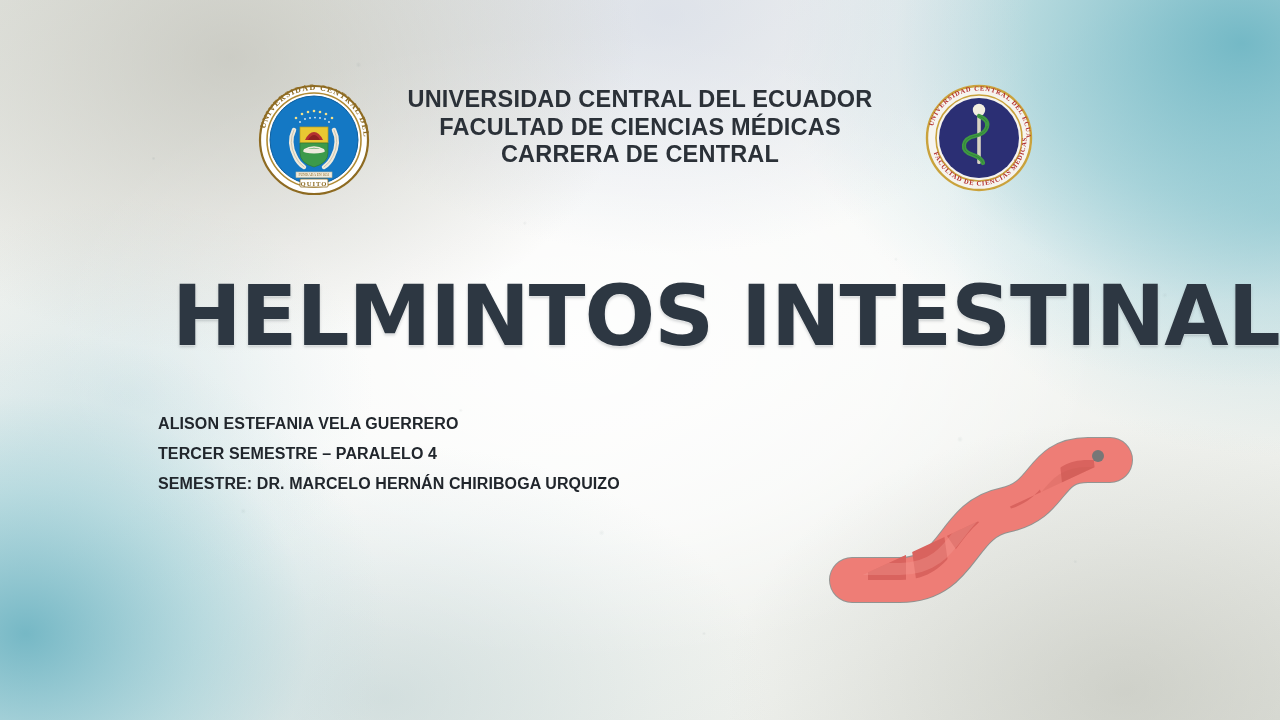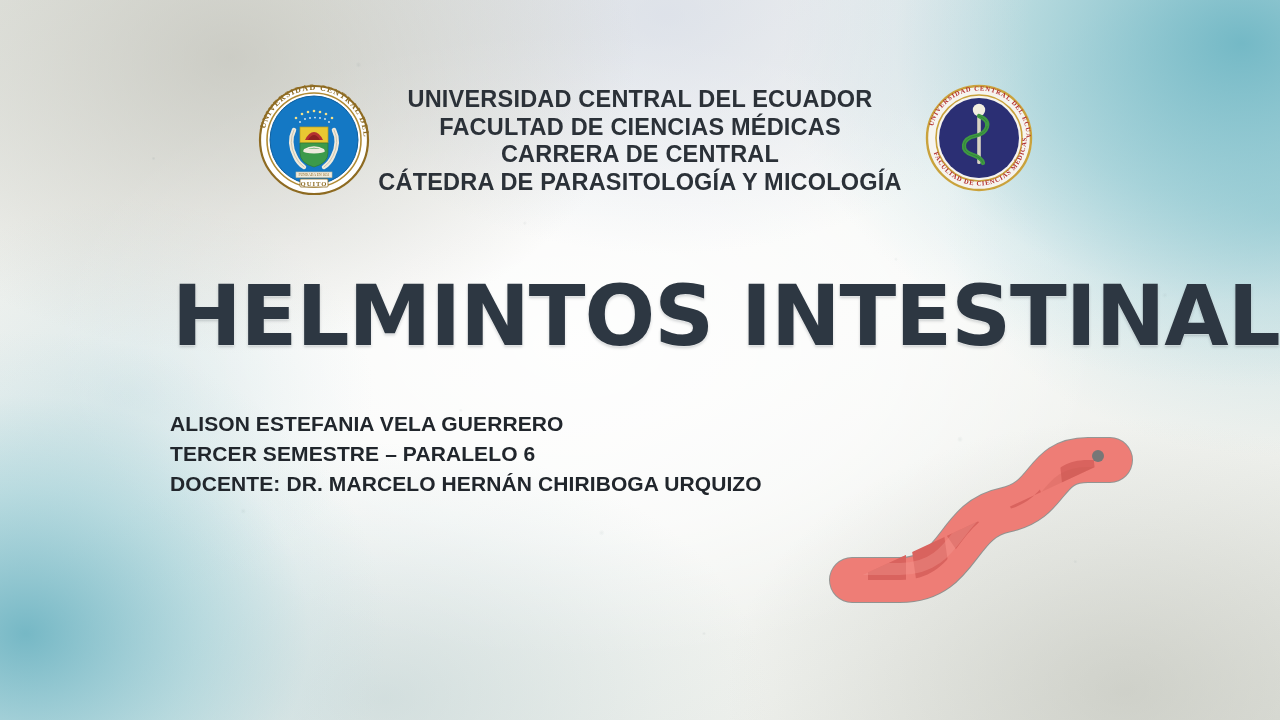--- a/index.html
+++ b/index.html
@@ -102,26 +102,26 @@
     text-shadow:
        0 1px 0 rgba(255,255,255,0.30),
        1px 0 0 rgba(255,255,255,0.12),
        0 2px 3px rgba(40,50,60,0.22);
     white-space: nowrap;
   }
 
   
   #author-block {
     position: absolute;
-    left: 170px;
+    left: 158px;
     top: 409px;
     color: #21262c;
     font-family: "Liberation Sans", sans-serif;
     font-weight: bold;
-    font-size: 21px;
+    font-size: 16px;
     line-height: 30px;
     letter-spacing: 0.1px;
     white-space: nowrap;
   }
   #author-block .aline { display: block; }
 
   
   #worm {
     position: absolute;
     left: 820px;
@@ -216,30 +216,29 @@
         <path d="M54 32 q10 4 8 11 q-2 7 -12 9 q-10 2 -11 9 q-1 7 9 10 q9 3 10 8" fill="none" stroke="#3f9a43" stroke-width="4.2" stroke-linecap="round"></path>
         <path d="M54 32 q10 4 8 11 q-2 7 -12 9 q-10 2 -11 9 q-1 7 9 10 q9 3 10 8" fill="none" stroke="#2f7a33" stroke-width="1" stroke-linecap="round" opacity="0.6"></path>
         <circle cx="62" cy="40" r="2.2" fill="#3f9a43"></circle>
       </svg>
     </div>
 
     <div id="header-text">
       <span class="hline">UNIVERSIDAD CENTRAL DEL ECUADOR</span>
       <span class="hline">FACULTAD DE CIENCIAS MÉDICAS</span>
       <span class="hline">CARRERA DE CENTRAL</span>
-      <span class="hline">CÁTEDRA DE PARASITOLOGÍA Y MICOLOGÍA</span>
     </div>
   </div>
 
   <div id="title">HELMINTOS INTESTINALES</div>
 
   <div id="author-block">
     <span class="aline">ALISON ESTEFANIA VELA GUERRERO</span>
-    <span class="aline">TERCER SEMESTRE – PARALELO 6</span>
-    <span class="aline">DOCENTE: DR. MARCELO HERNÁN CHIRIBOGA URQUIZO</span>
+    <span class="aline">TERCER SEMESTRE – PARALELO 4</span>
+    <span class="aline">SEMESTRE: DR. MARCELO HERNÁN CHIRIBOGA URQUIZO</span>
   </div>
 
   <div id="worm">
     <svg width="340" height="190" viewBox="0 0 340 190">
       <defs>
 
         <path id="wormpath" d="M 32 152
                  L 80 152
                  C 140 152 135 92 185 82
                  C 232 72 222 32 268 32

